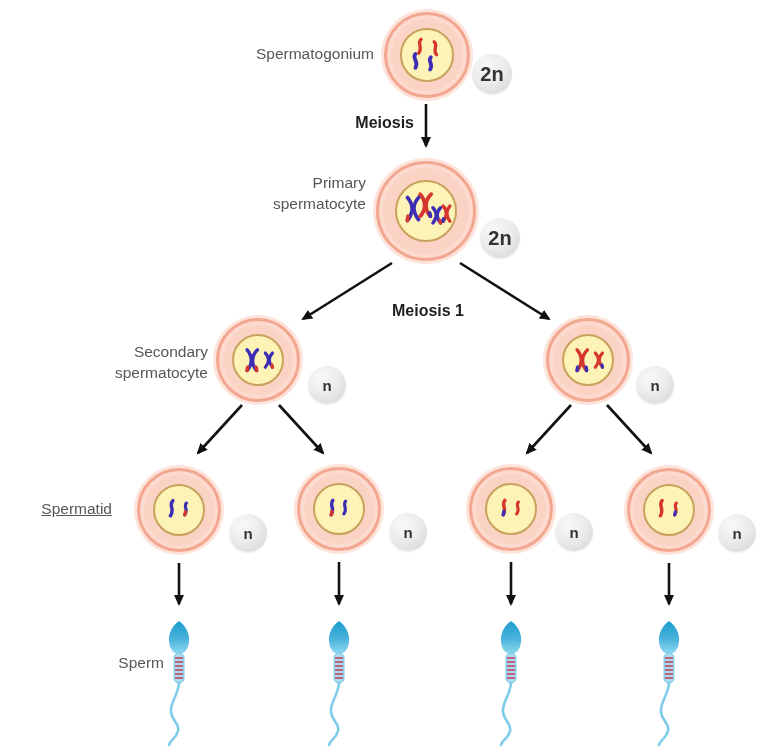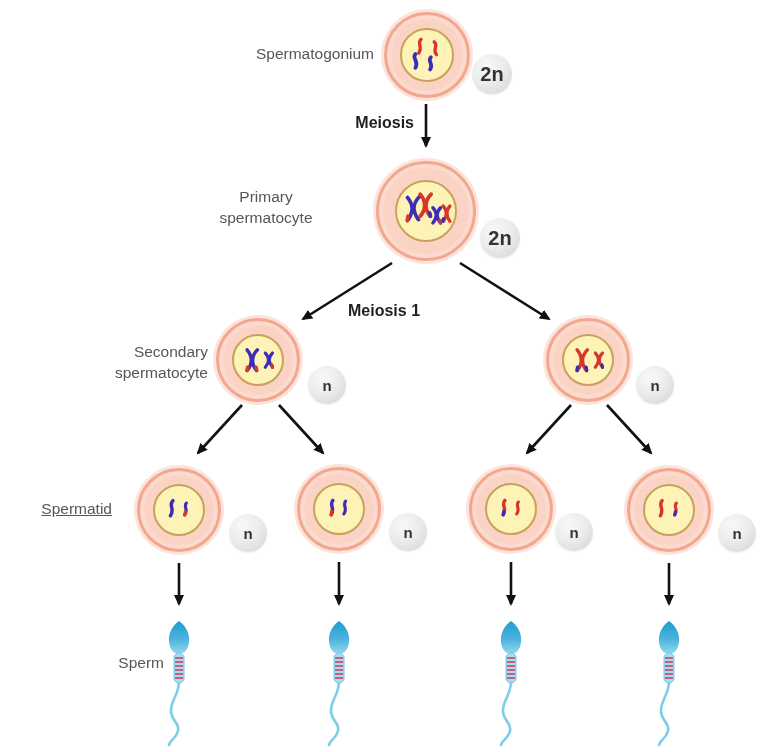--- a/index.html
+++ b/index.html
@@ -65,20 +65,21 @@
     font-size:15.5px;
     line-height:21px;
     text-align:right;
     white-space:pre-line;
   }
   .lbl-bold{
     position:absolute;
     color:var(--label-dark);
     font-size:16px;
     font-weight:bold;
+    text-align:center;
   }
   .arrow-line{stroke:var(--arrow);stroke-width:2.6;fill:none;}
 </style>
 </head>
 <body>
 
 <div id="stage">
 
   
   <svg width="0" height="0" aria-hidden="true">
@@ -120,21 +121,21 @@
         <path class="cr cr-blue" stroke-width="4.6" d="M33 31 C28 36, 37 39, 32 46"></path>
       </svg>
     </div>
   </div>
   <div class="badge b2n" style="left:436px;top:54px;">2n</div>
 
   
   <div class="lbl-bold" style="left:258px;top:114px;width:120px;text-align:right;">Meiosis</div>
 
   
-  <div class="lbl" style="left:130px;top:186px;width:200px;text-align:center;">Primary
+  <div class="lbl" style="left:130px;top:172px;width:200px;">Primary
 spermatocyte</div>
   <div class="cell" style="left:340px;top:161px;width:100px;height:100px;">
     <div class="nucleus">
       <svg viewBox="0 0 64 64">
 
         <path class="cr cr-blue" stroke-width="4.4" d="M10 16 C17 24, 17 34, 10 43"></path>
         <path class="cr cr-blue" stroke-width="4.4" d="M24 15 C16 23, 16 33, 23 42"></path>
         <path class="cr cr-red" stroke-width="4.4" d="M10.6 38 C10.2 40, 10 41.5, 10 43"></path>
 
         <path class="cr cr-red" stroke-width="4.4" d="M25 12 C32 20, 32 30, 25 38"></path>

